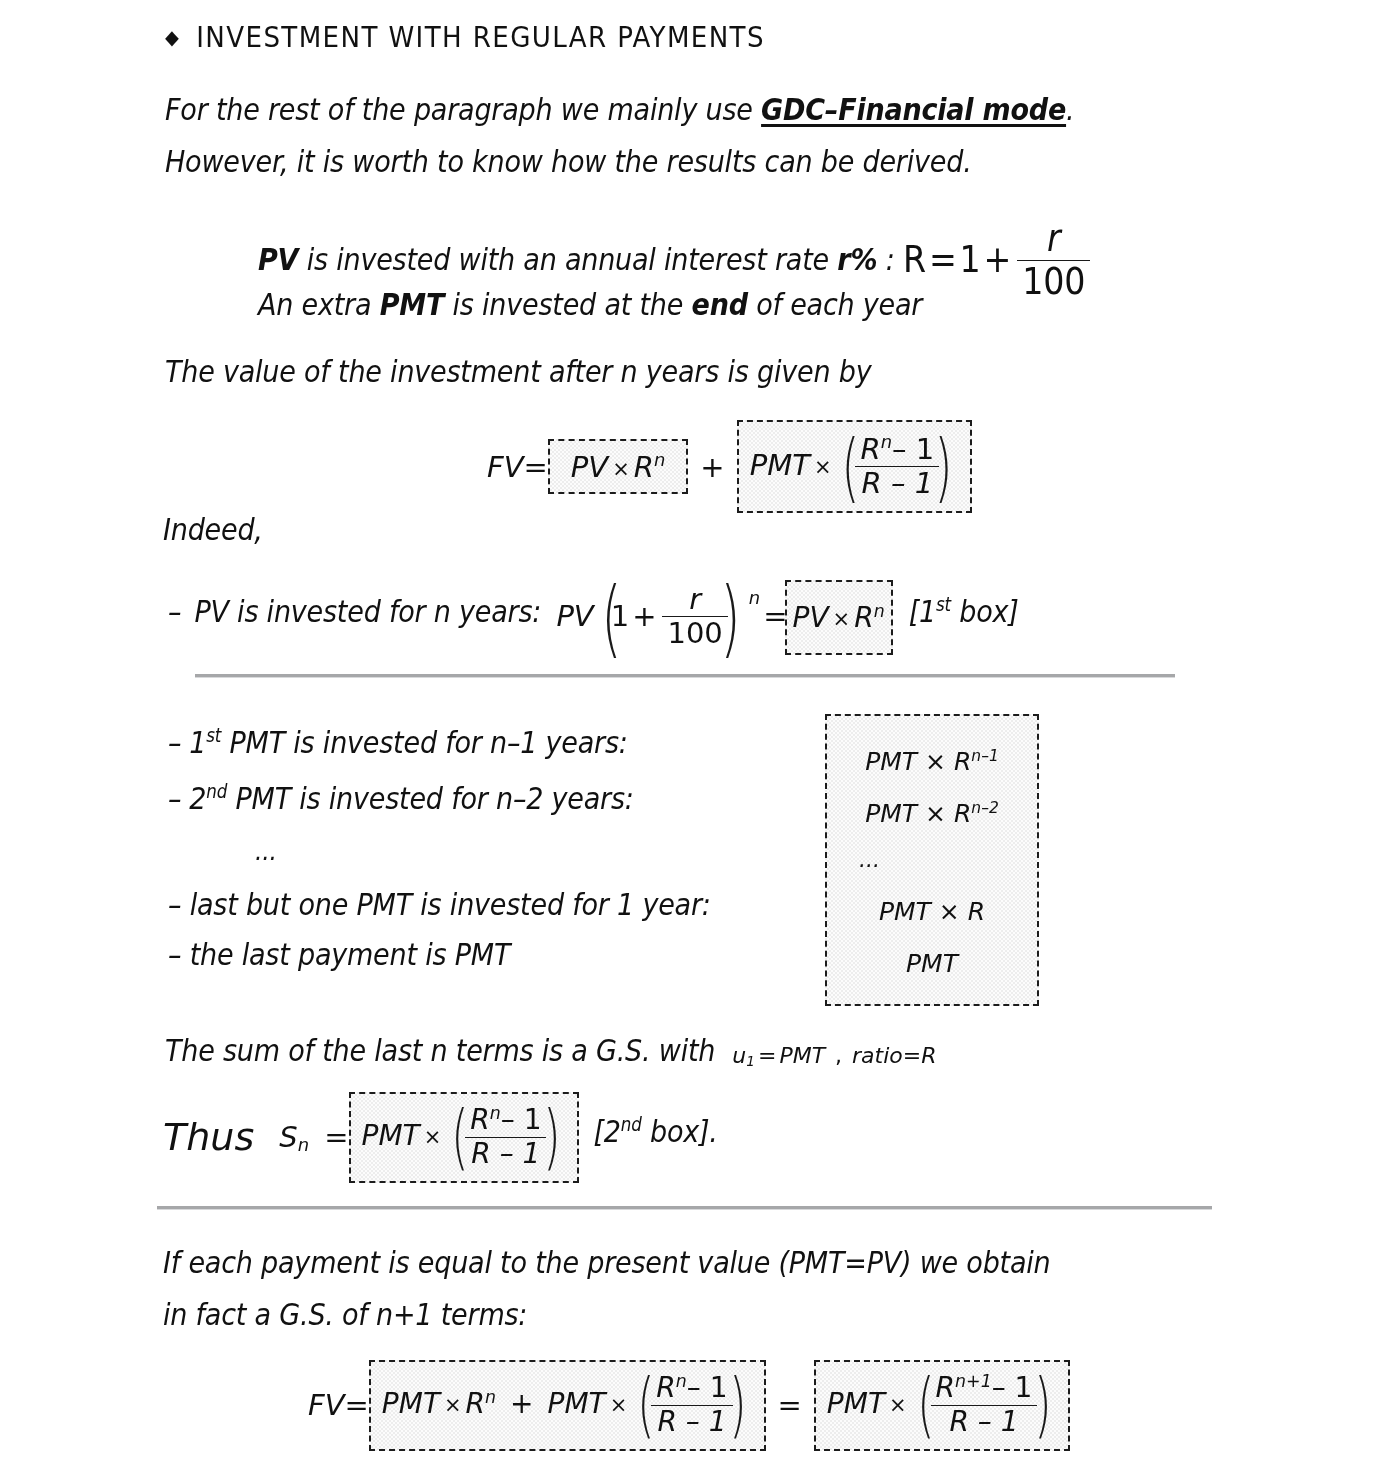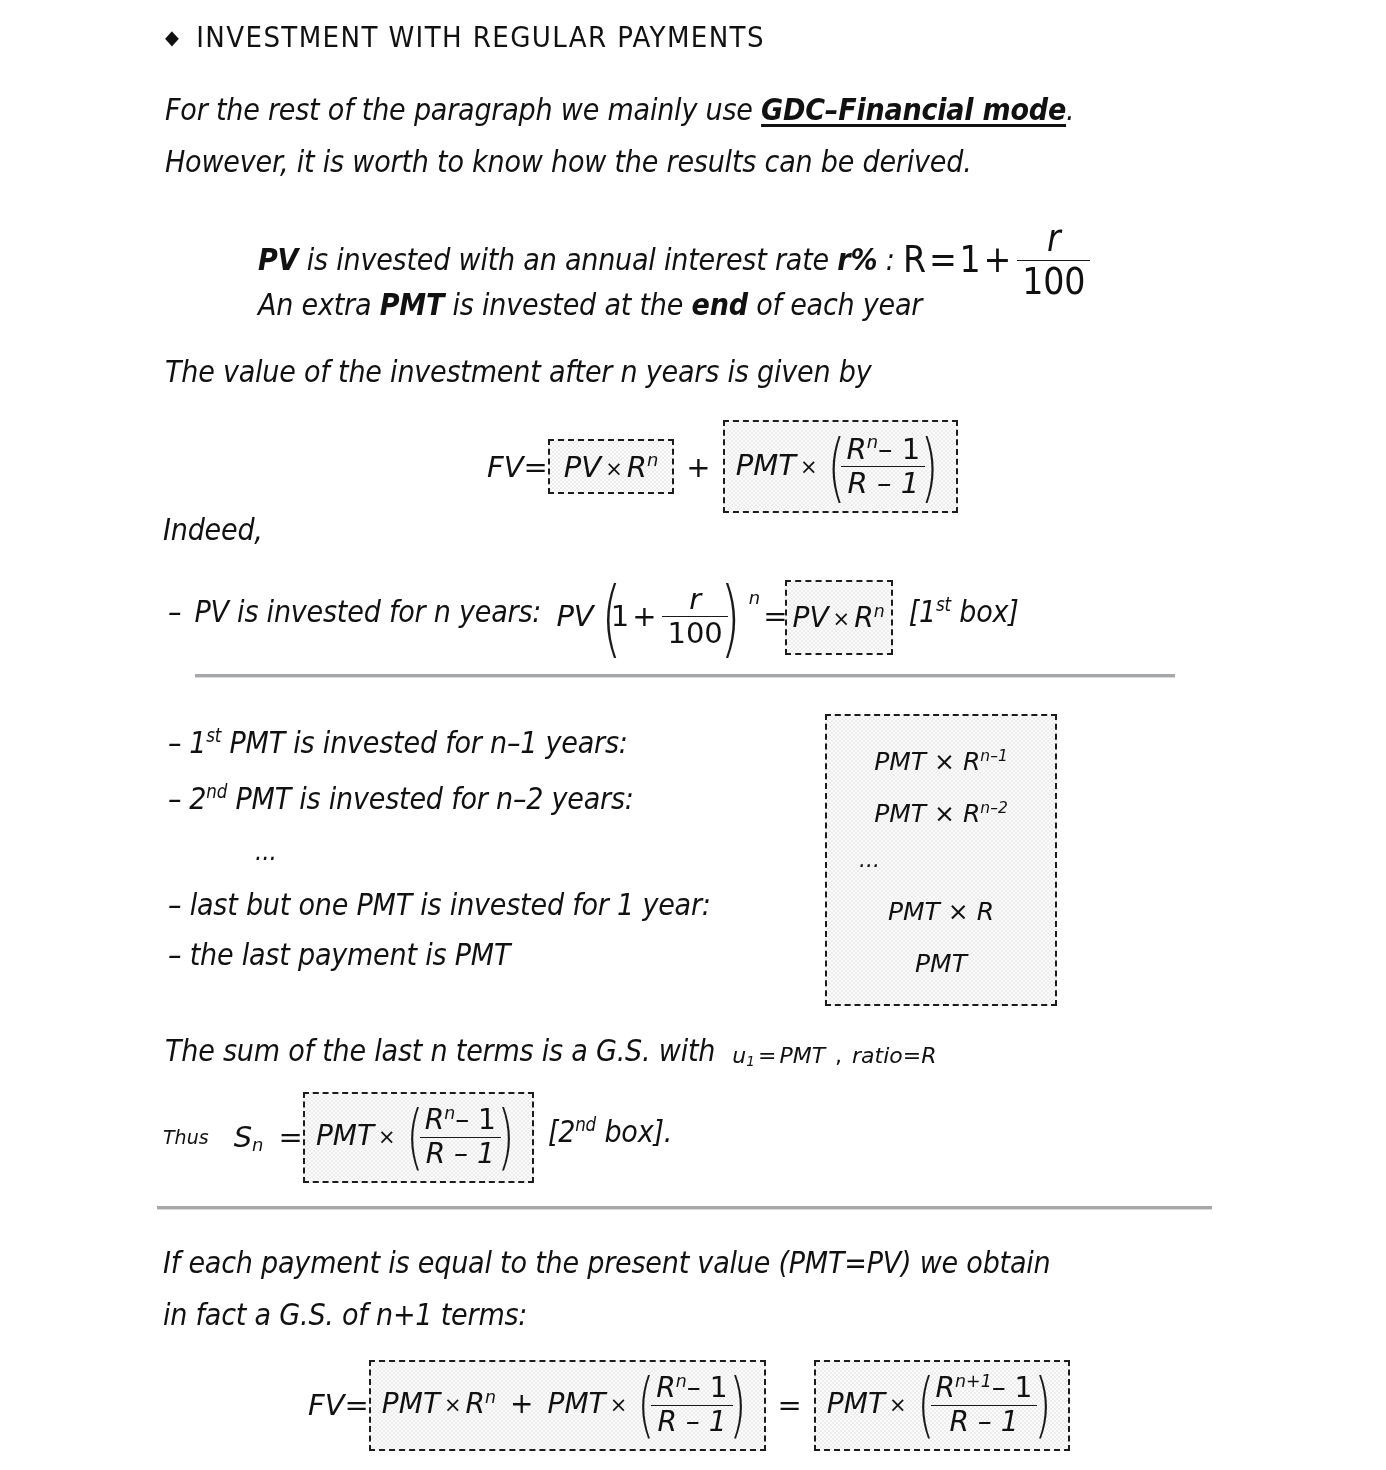--- a/index.html
+++ b/index.html
@@ -115,31 +115,31 @@
   .dbox {
     display: inline-block;
     vertical-align: middle;
     border: 2.4px dashed #1c1c1c;
     background-color: #ededed;
     background-image:
       linear-gradient(45deg, rgba(255,255,255,.85) 25%, transparent 25%, transparent 75%, rgba(255,255,255,.85) 75%),
       linear-gradient(45deg, rgba(255,255,255,.85) 25%, transparent 25%, transparent 75%, rgba(255,255,255,.85) 75%);
     background-size: 4px 4px;
     background-position: 0 0, 2px 2px;
-    padding: 10px 14px;
+    padding: 10px 21px;
     line-height: 1;
   }
   .dbox.tall { padding: 11px 11px; }
   .dbox.slim { padding: 21px 6px; }
 
   
   .pmtbox {
     position: absolute;
     left: 825px; top: 714px;
-    width: 232px;
+    width: 214px;
     box-sizing: border-box;
     border: 2.4px dashed #1c1c1c;
     background-color: #ededed;
     background-image:
       linear-gradient(45deg, rgba(255,255,255,.85) 25%, transparent 25%, transparent 75%, rgba(255,255,255,.85) 75%),
       linear-gradient(45deg, rgba(255,255,255,.85) 25%, transparent 25%, transparent 75%, rgba(255,255,255,.85) 75%);
     background-size: 4px 4px;
     background-position: 0 0, 2px 2px;
     padding: 14px 0 14px 0;
   }
@@ -219,21 +219,21 @@
     <div class="pline"><span>PMT × R</span></div>
     <div class="pline"><span>PMT</span></div>
   </div>
 
   <div class="row" style="left:165px; top:1036px;">
     <span class="hand p">The sum of the last n terms is a G.S. with</span>
     <span class="m" style="font-size:22px; margin-left:12px;"><span>u</span><sub class="e upr">1</sub><span class="op">=</span><span>PMT</span><span class="op"> , </span><span>ratio=R</span></span>
   </div>
 
   <div class="row" style="left:163px; top:1092px;">
-    <span class="m" style="font-size:19px;">Thus</span>
+    <span class="m" style="font-size:38px;">Thus</span>
     <span class="m" style="font-size:29px; margin-left:20px;"><span>S</span><sub class="e">n</sub></span>
     <span class="m op" style="font-size:29px; margin-left:10px;">=</span><span class="dbox tall"><span class="m" style="font-size:28px;"><span>PMT</span><span class="times">×</span><span class="paren"><span class="frac"><span class="num"><span>R</span><sup class="e">n</sup><span style="font-style:normal;">– 1</span></span><span class="den">R – 1</span></span></span></span></span><span class="hand p" style="margin-left:14px;"><span>[2</span><span class="ordsup">nd</span><span> box].</span></span>
   </div>
 
   <div class="divider" style="left:157px; top:1206px; width:1055px;"></div>
 
   <div class="row hand p" style="left:163px; top:1248px;">If each payment is equal to the present value (PMT=PV) we obtain</div>
   <div class="row hand p" style="left:163px; top:1300px;">in fact a G.S. of n+1 terms:</div>
 
   <div class="row" style="left:308px; top:1360px;">

